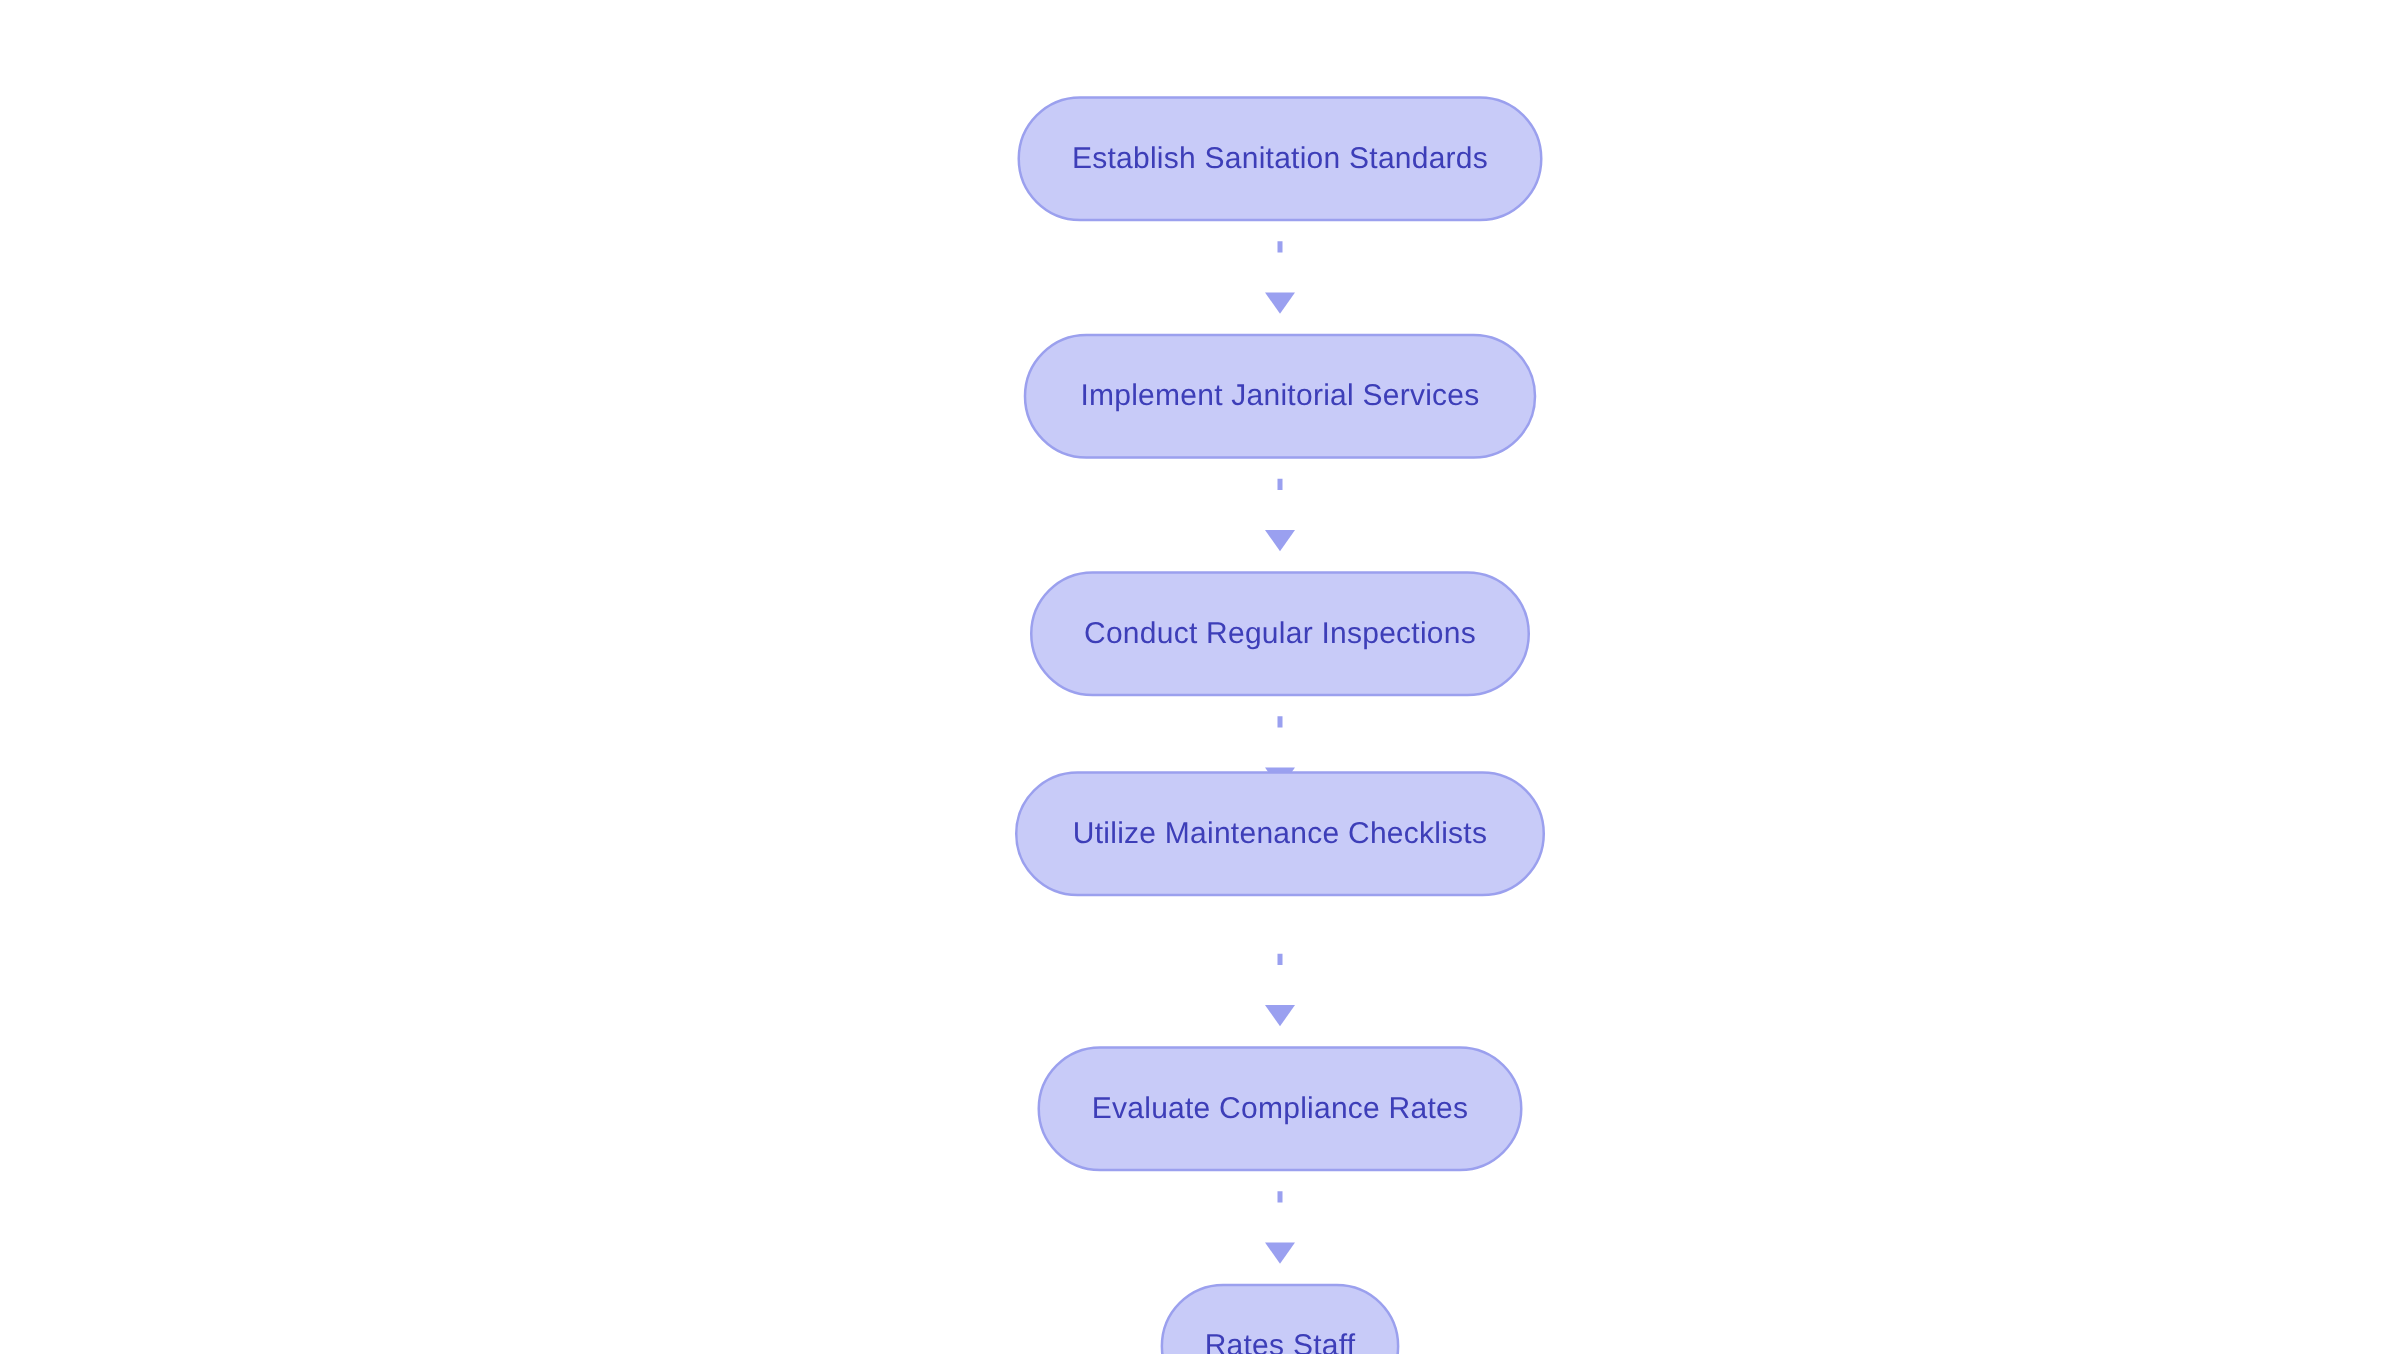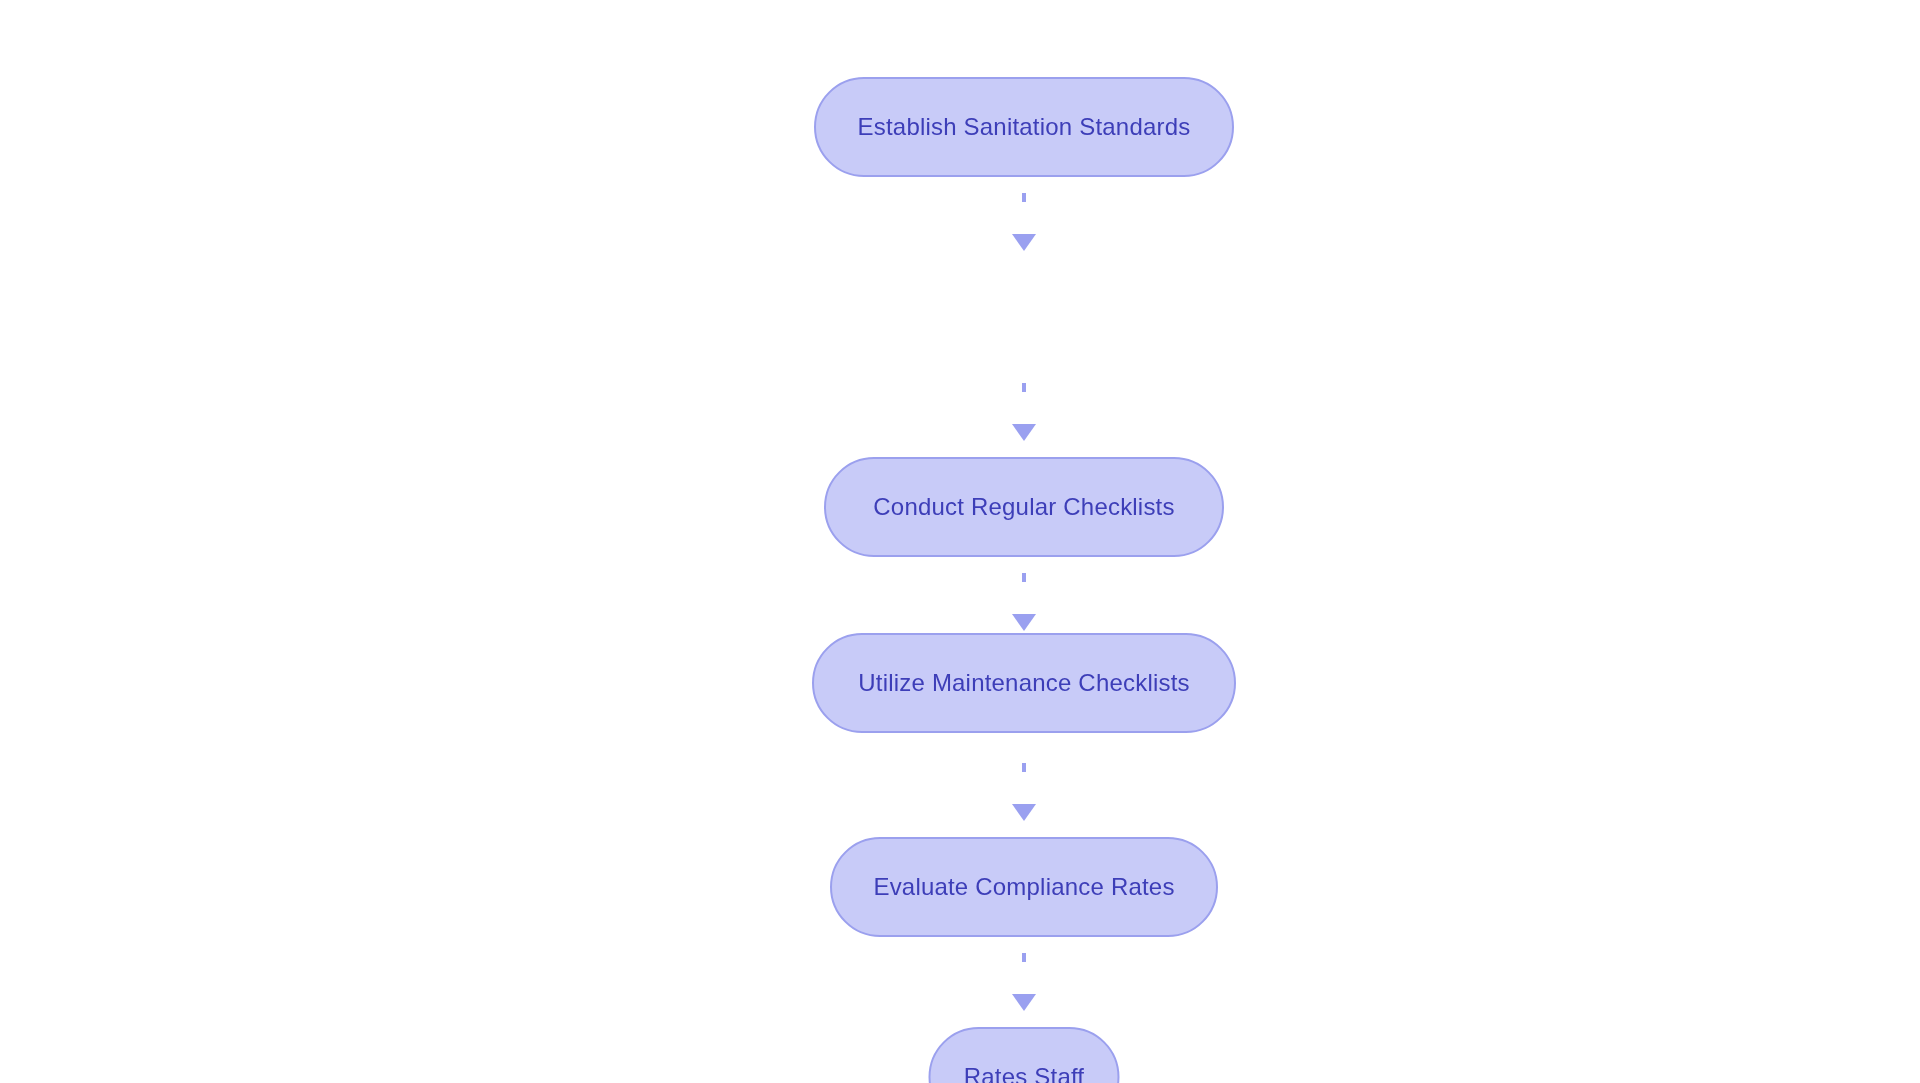--- a/index.html
+++ b/index.html
@@ -36,21 +36,21 @@
     justify-content: center;
     color: var(--node-text);
     font-size: 24px;
     font-weight: 500;
     letter-spacing: 0.2px;
     white-space: nowrap;
   }
   .node-1 { top: 13px;  width: 420px; }
   .node-2 { top: 203px; width: 410px; }
   .node-3 { top: 393px; width: 400px; }
-  .node-4 { top: 569px; width: 424px; }
+  .node-4 { top: 553px; width: 424px; }
   .node-5 { top: 773px; width: 388px; text-align: right; }
   .node-6 { top: 963px; width: 191px; }
 
   .arrow {
     position: absolute;
     left: 50%;
     transform: translateX(-50%);
     width: 24px;
     height: 90px;
     display: flex;
@@ -82,28 +82,31 @@
 
   <div class="node node-1">
     <span>Establish Sanitation Standards</span>
   </div>
 
   <div class="arrow arrow-1">
     <div class="shaft"></div>
     <div class="head"></div>
   </div>
 
+  <div class="node node-2">
+    <span>Implement Janitorial Services</span>
+  </div>
 
   <div class="arrow arrow-2">
     <div class="shaft"></div>
     <div class="head"></div>
   </div>
 
   <div class="node node-3">
-    <span>Conduct Regular Checklists</span>
+    <span>Conduct Regular Inspections</span>
   </div>
 
   <div class="arrow arrow-3">
     <div class="shaft"></div>
     <div class="head"></div>
   </div>
 
   <div class="node node-4">
     <span>Utilize Maintenance Checklists</span>
   </div>

